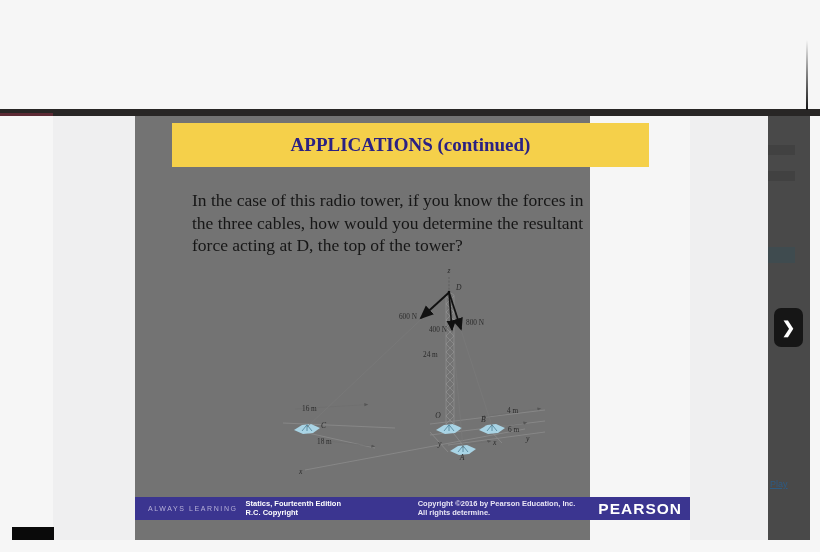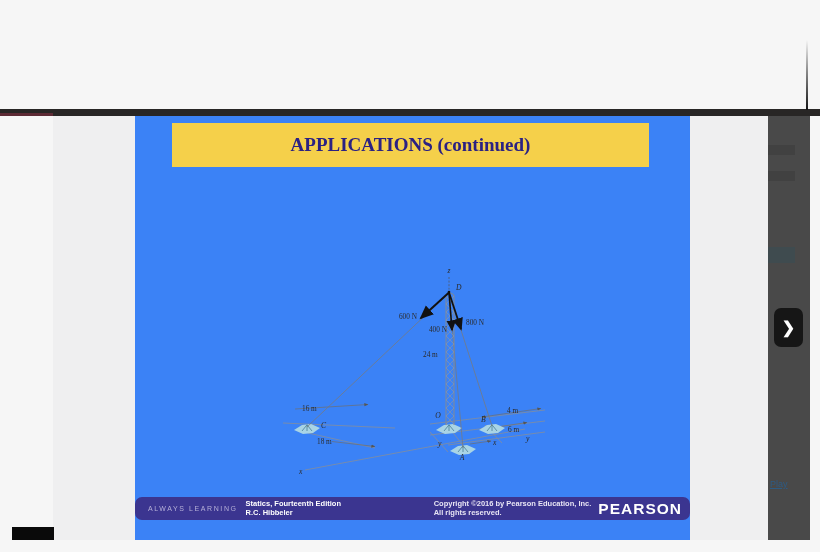--- a/index.html
+++ b/index.html
@@ -18,34 +18,34 @@
   .panel-ghost{position:absolute;left:0;width:27px;height:10px;background:rgba(0,0,0,0.10);}
   .panel-ghost.g1{top:29px;} .panel-ghost.g2{top:55px;}
   .panel-teal{position:absolute;left:0;top:131px;width:27px;height:16px;background:#3c4d53;opacity:.7;}
   .next-btn{position:absolute;left:6px;top:192px;width:29px;height:39px;background:#161616;
     border-radius:7px;color:#fff;display:flex;align-items:center;justify-content:center;
     font-size:16px;font-weight:bold;cursor:pointer;}
   .panel-play{position:absolute;left:2px;top:363px;font-size:9px;color:#2a5d8a;opacity:.9;
     white-space:nowrap;overflow:hidden;width:38px;text-decoration:underline;}
   .black-chip{position:absolute;left:12px;top:527px;width:42px;height:13px;background:#0a0a0a;}
   
-  .slide{position:absolute;left:135px;top:116px;width:555px;height:424px;background:#3b82f6;}
+  .slide{position:absolute;left:135px;top:116px;width:455px;height:424px;background:#737373;}
   .banner{position:absolute;left:37px;top:7px;width:477px;height:44px;background:#f5d04a;
     display:flex;align-items:center;justify-content:center;}
   .banner-title{font-family:"Liberation Serif",serif;font-weight:bold;font-size:19px;color:#2b2183;}
   .body-text{position:absolute;left:57px;top:73px;width:450px;
     font-family:"Liberation Serif",serif;font-size:17.5px;line-height:22.5px;color:#161616;}
   
   .footer{position:absolute;left:0;top:381px;width:555px;height:23px;background:#3b3590;
-    display:flex;align-items:center;color:#fff;border-radius:7px;}
+    display:flex;align-items:center;color:#fff;}
   .f-always{margin-left:13px;font-size:7px;letter-spacing:1.6px;color:#b6b0d8;white-space:nowrap;}
   .f-book{margin-left:8px;font-size:7.5px;font-weight:bold;line-height:8.5px;white-space:nowrap;}
   .f-copy{margin-left:auto;text-align:left;font-size:7.5px;font-weight:bold;line-height:8.5px;
     color:#e8e5f4;white-space:nowrap;}
-  .f-brand{margin:0 8px 0 7px;font-size:15.5px;font-weight:600;letter-spacing:1px;white-space:nowrap;}
+  .f-brand{margin:0 8px 0 23px;font-size:15.5px;font-weight:600;letter-spacing:1px;white-space:nowrap;}
   
   .diagram{position:absolute;left:145px;top:146px;}
   .dg-label{font-family:"Liberation Serif",serif;font-size:7.3px;fill:#2b2b2b;}
   .dg-italic{font-family:"Liberation Serif",serif;font-style:italic;font-size:7.6px;fill:#2b2b2b;}
   .grid{stroke:#8f8f8f;stroke-width:0.7;fill:none;}
   .dim{stroke:#6e6e6e;stroke-width:0.7;fill:none;}
   .cable{stroke:#7a7a7a;stroke-width:0.75;fill:none;}
   .lattice{stroke:#9a9a9a;stroke-width:0.55;fill:none;}
   .rail{stroke:#8a8a8a;stroke-width:0.9;fill:none;}
   .force{stroke:#111;fill:none;}
@@ -70,20 +70,25 @@
 </div>
 
 <div class="black-chip"></div>
 
 <div class="slide">
 
   <div class="banner">
     <span class="banner-title">APPLICATIONS (continued)</span>
   </div>
 
+  <div class="body-text">
+    <div>In the case of this radio tower, if you know the forces in</div>
+    <div>the three cables, how would you determine the resultant</div>
+    <div>force acting at D, the top of the tower?</div>
+  </div>
 
   <svg class="diagram" width="270" height="225" viewBox="0 0 270 225">
     <defs>
       <marker id="arrF" markerWidth="8" markerHeight="7" refX="6" refY="3" orient="auto">
         <path d="M0,0 L7,3 L0,6 Z" fill="#111"></path>
       </marker>
       <marker id="arrS" markerWidth="7" markerHeight="6" refX="5.2" refY="2.5" orient="auto-start-reverse">
         <path d="M0,0.2 L5.6,2.5 L0,4.8 Z" fill="#555"></path>
       </marker>
       <g id="anchorShape">
@@ -157,21 +162,21 @@
     <text class="dg-italic" x="19" y="212">x</text>
     <text class="dg-italic" x="213" y="183">x</text>
     <text class="dg-italic" x="158" y="184">y</text>
     <text class="dg-italic" x="246" y="179">y</text>
   </svg>
 
   <div class="footer">
     <span class="f-always">ALWAYS LEARNING</span>
     <span class="f-book">
       <div>Statics, Fourteenth Edition</div>
-      <div>R.C. Hibbeler</div>
+      <div>R.C. Copyright</div>
     </span>
     <span class="f-copy">
       <div>Copyright ©2016 by Pearson Education, Inc.</div>
-      <div>All rights reserved.</div>
+      <div>All rights determine.</div>
     </span>
     <span class="f-brand">PEARSON</span>
   </div>
 </div>
 
 </body></html>

